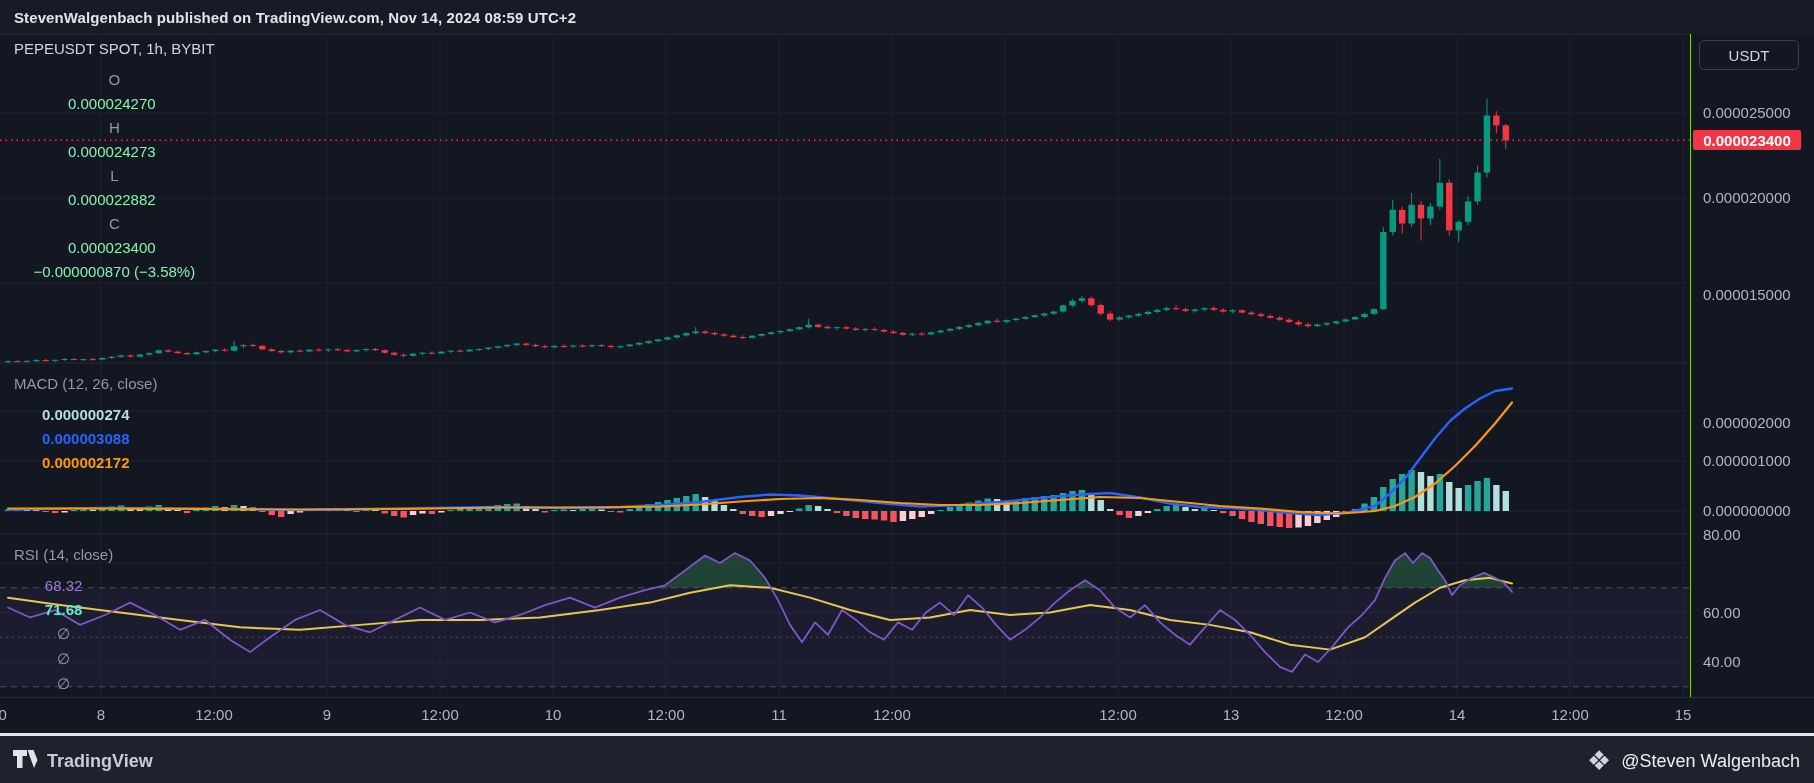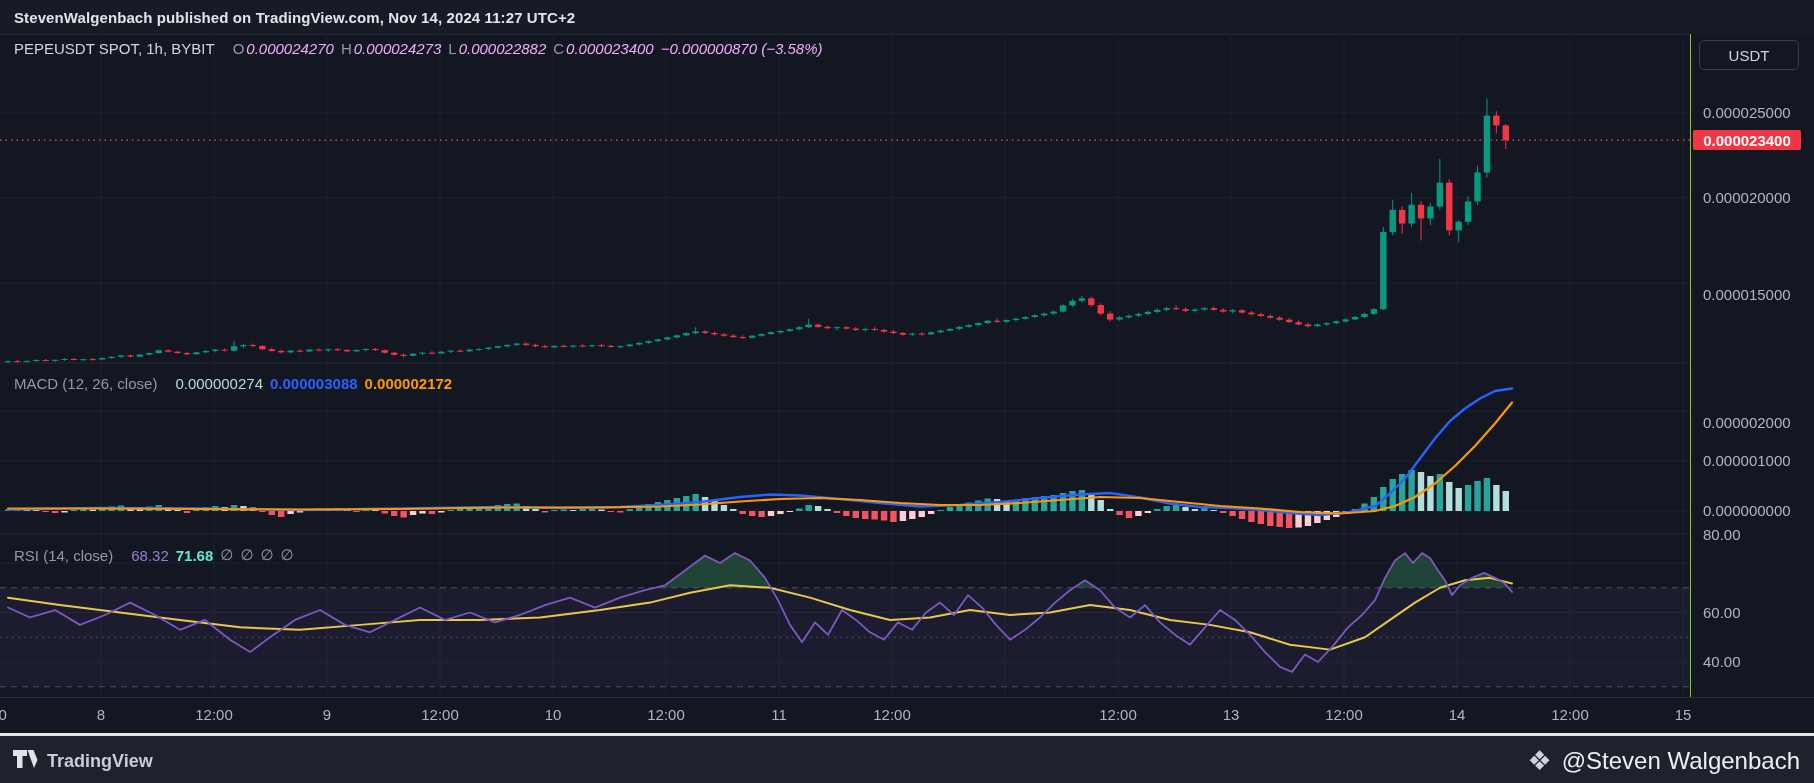--- a/index.html
+++ b/index.html
@@ -4,51 +4,51 @@
 <style>
   html,body{margin:0;padding:0;background:#131722;}
   #stage{position:relative;width:1814px;height:783px;background:#131722;overflow:hidden;
          font-family:"Liberation Sans","DejaVu Sans",sans-serif;-webkit-font-smoothing:antialiased;}
   .abs{position:absolute;}
   
   #topstrip{left:0;top:0;width:1814px;height:34px;background:#161b26;border-bottom:1px solid #252a36;
             display:flex;align-items:center;}
   #topstrip .t{margin-left:14px;font-size:15px;font-weight:bold;color:#dfe3ea;letter-spacing:.1px;}
   
-  .legendrow{display:flex;align-items:center;gap:7px;font-size:15px;color:#d1d4dc;white-space:nowrap;}
+  .legendrow{display:flex;align-items:center;gap:7px;font-size:15px;color:#d1d4dc;white-space:nowrap;flex-direction:column;}
   .legendrow .dim{color:#9598a1;}
-  .legendrow .red{color:#f0abfc;font-style:italic;}
+  .legendrow .red{color:#86efac;}
   .legendrow .sep{width:4px;}
   
   #axiscol{left:1690px;top:34px;width:124px;height:663px;border-left:1px solid #84cc16;background:#131722;}
   .axlabel{position:absolute;left:12px;font-size:15px;color:#b2b5be;}
   #lastprice{position:absolute;left:2px;width:108px;height:20px;background:#f23645;color:#fff;
              font-size:15px;font-weight:bold;display:flex;align-items:center;justify-content:center;border-radius:2px;}
   #usdtbtn{position:absolute;left:8px;top:6px;width:98px;height:28px;border:1px solid #3a3e4a;border-radius:5px;
            color:#d1d4dc;font-size:15px;display:flex;align-items:center;justify-content:center;background:transparent;cursor:pointer;}
   
   #timeaxis{left:0;top:697px;width:1814px;height:36px;border-top:1px solid #2a2e39;background:#131722;}
   .timelabel{position:absolute;top:8px;transform:translateX(-50%);font-size:15px;color:#b2b5be;}
   
   #footer{left:0;top:733px;width:1814px;height:50px;background:#1e222d;border-top:3px solid #e5e5e5;
           display:flex;align-items:center;justify-content:space-between;}
   #footer .brand{display:flex;align-items:center;gap:9px;margin-left:13px;}
   #footer .brand .txt{font-size:18px;font-weight:bold;color:#c7ccd6;}
   #footer .credit{display:flex;align-items:center;gap:10px;margin-right:14px;}
   #footer .credit .diamond{font-size:27px;color:#cdd2dc;line-height:1;}
-  #footer .credit .txt{font-size:24px;color:#eceef2;}
+  #footer .credit .txt{font-size:18px;color:#eceef2;}
   svg{display:block;}
 </style>
 </head>
 <body>
 
 <div id="stage">
 
   <div class="abs" id="topstrip">
-    <span class="t">StevenWalgenbach published on TradingView.com, Nov 14, 2024 11:27 UTC+2</span>
+    <span class="t">StevenWalgenbach published on TradingView.com, Nov 14, 2024 08:59 UTC+2</span>
   </div>
 
   <svg id="chart" class="abs" style="left:0;top:34px;" width="1690" height="663">
       <line x1="-12" y1="0" x2="-12" y2="663" stroke="#1e2230" stroke-width="1"></line>
       <line x1="101" y1="0" x2="101" y2="663" stroke="#1e2230" stroke-width="1"></line>
       <line x1="214" y1="0" x2="214" y2="663" stroke="#1e2230" stroke-width="1"></line>
       <line x1="327" y1="0" x2="327" y2="663" stroke="#1e2230" stroke-width="1"></line>
       <line x1="440" y1="0" x2="440" y2="663" stroke="#1e2230" stroke-width="1"></line>
       <line x1="553" y1="0" x2="553" y2="663" stroke="#1e2230" stroke-width="1"></line>
       <line x1="666" y1="0" x2="666" y2="663" stroke="#1e2230" stroke-width="1"></line>
@@ -577,21 +577,21 @@
     <span class="dim">L</span>
     <span class="red" style="margin-left:-5px">0.000022882</span>
     <span class="dim">C</span>
     <span class="red" style="margin-left:-5px">0.000023400</span>
     <span class="red">−0.000000870 (−3.58%)</span>
   </div>
 
   <div class="abs legendrow" style="left:14px;top:375px;">
     <span class="dim">MACD (12, 26, close)</span>
     <span class="sep"></span>
-    <span style="color:#b2dfdb;font-weight:normal">0.000000274</span>
+    <span style="color:#b2dfdb;font-weight:bold">0.000000274</span>
     <span style="color:#2962ff;font-weight:bold">0.000003088</span>
     <span style="color:#ff9800;font-weight:bold">0.000002172</span>
   </div>
 
   <div class="abs legendrow" style="left:14px;top:546px;">
     <span class="dim">RSI (14, close)</span>
     <span class="sep"></span>
     <span style="color:#9b7dd4">68.32</span>
     <span style="color:#5eead4;font-weight:bold">71.68</span>
     <span class="dim">∅</span>

